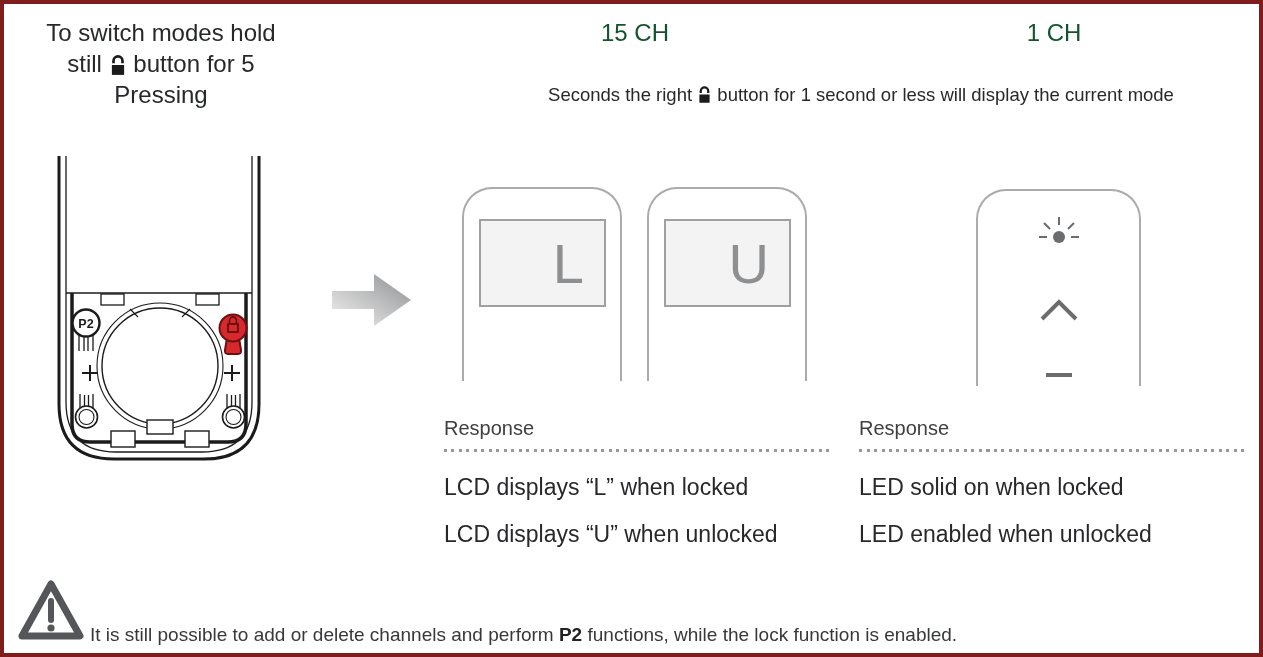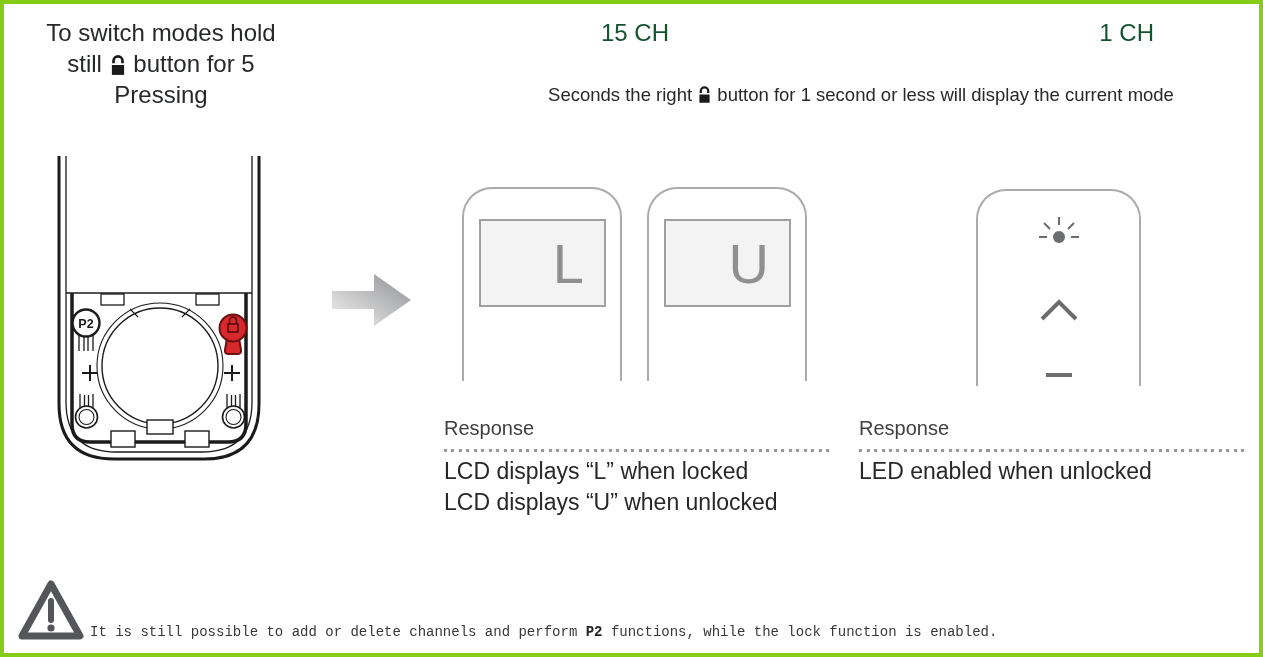--- a/index.html
+++ b/index.html
@@ -1,50 +1,50 @@
 <!DOCTYPE html>
 <html><head>
 <meta charset="utf-8">
 <style>
   html,body{margin:0;padding:0;background:#fff;}
   #canvas{
     position:relative;width:1263px;height:657px;box-sizing:border-box;
-    background:#fff;border:4px solid #84cc16;overflow:hidden;
+    background:#fff;border:4px solid #7f1d1d;overflow:hidden;
     font-family:"Liberation Sans",sans-serif;color:#26282a;
   }
   .abs{position:absolute;}
   .note-topleft{left:24px;top:13px;width:266px;text-align:center;font-size:24px;line-height:31px;color:#26282a;}
   .note-line{white-space:nowrap;}
   .hdr{top:15px;font-size:24px;color:#14532d;}
   #hdr15{left:531px;width:200px;text-align:center;}
-  #hdr1{left:950px;width:200px;text-align:right;}
+  #hdr1{left:950px;width:200px;text-align:center;}
   .pressing{left:440px;top:80px;width:834px;text-align:center;font-size:18.5px;color:#26282a;white-space:nowrap;}
   .lock-inline svg{vertical-align:-4px;}
   .lock-big svg{vertical-align:-5px;}
 
   .remote{position:absolute;border:2px solid #aaabad;border-bottom:none;
     border-radius:30px 30px 0 0;background:#fff;box-sizing:border-box;}
   #remoteL,#remoteU{width:160px;height:194px;top:183px;}
   #remoteL{left:458px;}
   #remoteU{left:643px;}
   #remote1ch{left:972px;top:185px;width:165px;height:197px;}
   .lcd{position:absolute;left:15px;top:30px;width:127px;height:88px;background:#f3f3f4;
     border:2px solid #9fa0a2;box-sizing:border-box;display:flex;align-items:center;
     justify-content:flex-end;padding-right:20px;font-size:56px;color:#8d8f91;}
 
   .response{top:413px;width:385px;}
   #respL{left:440px;}
   #respR{left:855px;}
   .resp-h{font-size:20px;color:#404040;}
   .dotline{margin-top:9px;height:3px;
     background:repeating-linear-gradient(to right,#97989a 0,#97989a 3px,transparent 3px,transparent 7.5px);}
-  .resp-item{font-size:23px;color:#28282a;margin-top:8px;line-height:23px;white-space:nowrap;}
+  .resp-item{font-size:23px;color:#28282a;margin-top:24px;line-height:23px;white-space:nowrap;}
 
   .warn-icon{left:14px;top:574px;}
-  .footer-text{left:86px;top:620px;width:1150px;font-size:14px;color:#37383a;white-space:nowrap;font-family:Liberation Mono, monospace;}
+  .footer-text{left:86px;top:620px;width:1150px;font-size:19px;color:#37383a;white-space:nowrap;}
   .footer-text b{color:#222;}
 </style>
 </head>
 <body>
 
 <div id="canvas">
 
   <div class="abs note-topleft">
     <div class="note-line">To switch modes hold</div>
     <div class="note-line">
@@ -151,20 +151,21 @@
 
   <div class="abs response" id="respL">
     <div class="resp-h">Response</div>
     <div class="dotline"></div>
     <div class="resp-item">LCD displays “L” when locked</div>
     <div class="resp-item">LCD displays “U” when unlocked</div>
   </div>
   <div class="abs response" id="respR">
     <div class="resp-h">Response</div>
     <div class="dotline"></div>
+    <div class="resp-item">LED solid on when locked</div>
     <div class="resp-item">LED enabled when unlocked</div>
   </div>
 
   <div class="abs warn-icon">
     <svg width="66" height="66" viewBox="0 0 66 66">
       <path d="M33,6 L62,58 H4 Z" fill="none" stroke="#55565a" stroke-width="7" stroke-linejoin="round"></path>
       <line x1="33" y1="23" x2="33" y2="42" stroke="#55565a" stroke-width="6" stroke-linecap="round"></line>
       <circle cx="33" cy="50" r="3.6" fill="#55565a"></circle>
     </svg>
   </div>

